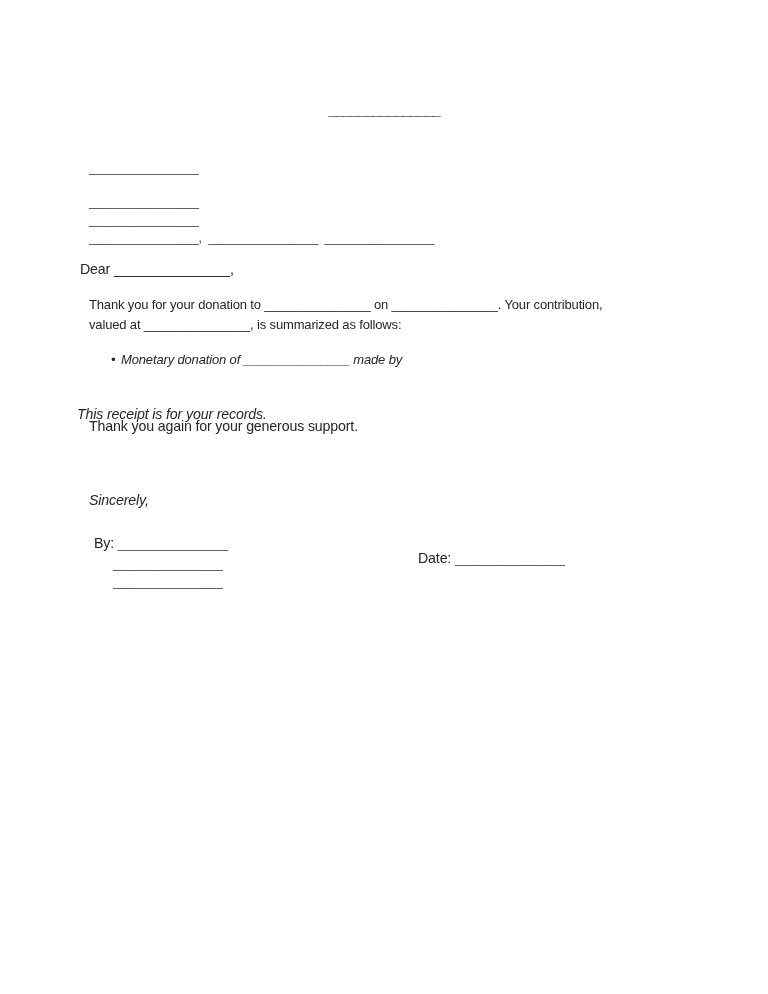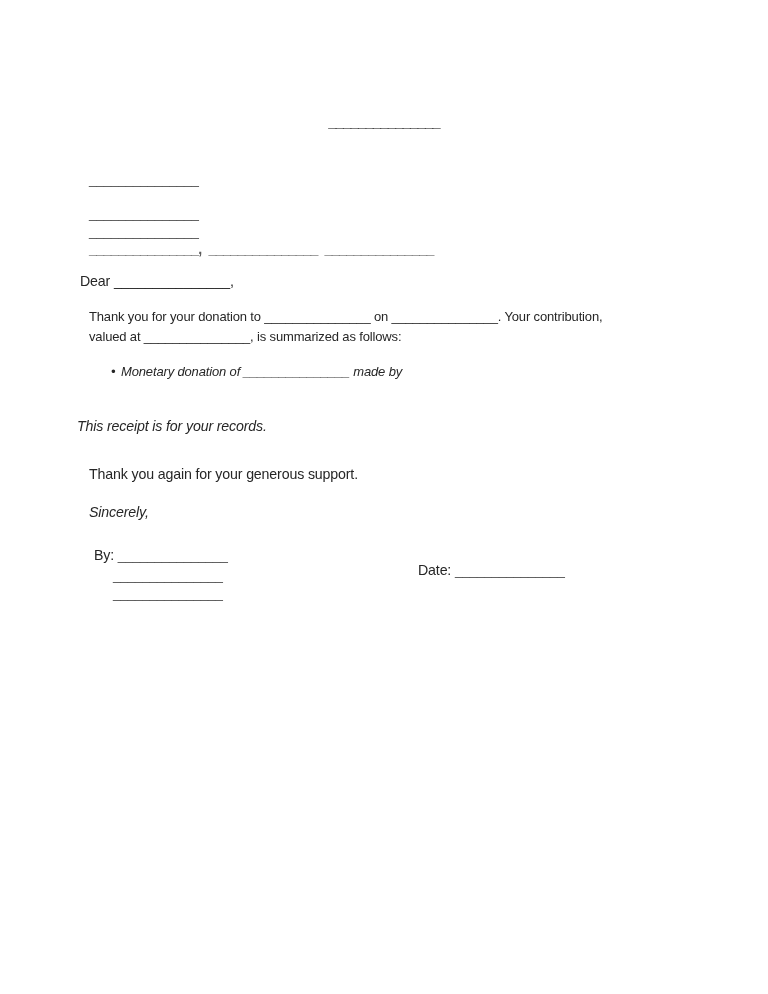--- a/index.html
+++ b/index.html
@@ -13,21 +13,20 @@
     position: relative;
     font-family: "Liberation Sans", sans-serif;
     color: #262626;
     -webkit-font-smoothing: antialiased;
   }
   .page {
     position: absolute;
     inset: 0;
     background: #ffffff;
     overflow: hidden;
-    margin-top: 12px;
   }
   
   .line {
     position: absolute;
     font-size: 14.2px;
     line-height: 19px;
     letter-spacing: -0.15px;
     white-space: pre;
     color: #262626;
   }
@@ -56,21 +55,21 @@
     width: 768px;
     text-align: center;
     font-size: 15px;
     line-height: 19px;
     white-space: pre;
   }
   
   #addr-1 { top: 158px;  left: 89px; }
   #addr-2 { top: 192px;  left: 89px; }
   #addr-3 { top: 210px;  left: 89px; }
-  #addr-4 { top: 228px;  left: 89px; font-weight: bold; }
+  #addr-4 { top: 228px;  left: 89px; }
 
   
   #salutation { top: 260px; left: 80px; }
 
   
   #body-para {
     top: 295px;
     left: 89px;
     width: 520px;
   }
@@ -84,21 +83,21 @@
   #bullet-item .bullet-dot {
     display: inline-block;
     width: 10px;
   }
   #bullet-line2 {
     display: block;
     margin-top: 1px;
   }
   
   #closing-1 { top: 405px; left: 77px; font-style: italic; }
-  #closing-2 { top: 453px; left: 89px; }
+  #closing-2 { top: 417px; left: 89px; }
   #closing-3 { top: 491px; left: 89px; font-style: italic; }
 
   
   #sig-by   { top: 534px; left: 94px; }
   #sig-date { top: 549px; left: 418px; }
   #sig-l2   { top: 554px; left: 113px; }
   #sig-l3   { top: 572px; left: 113px; }
 </style>
 </head>
 <body>

